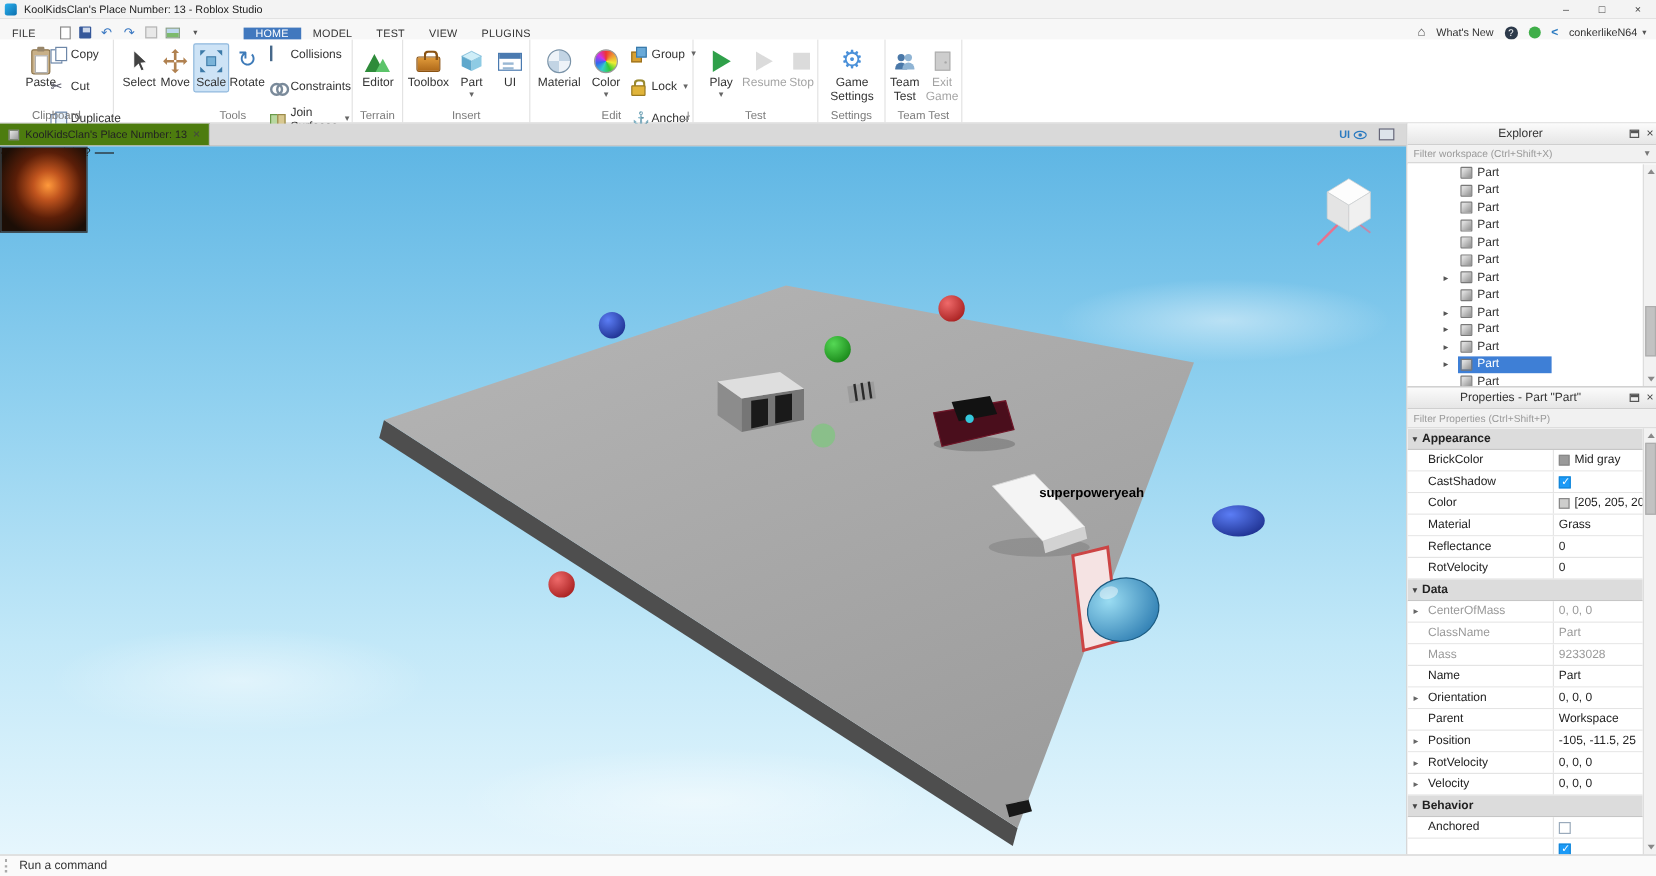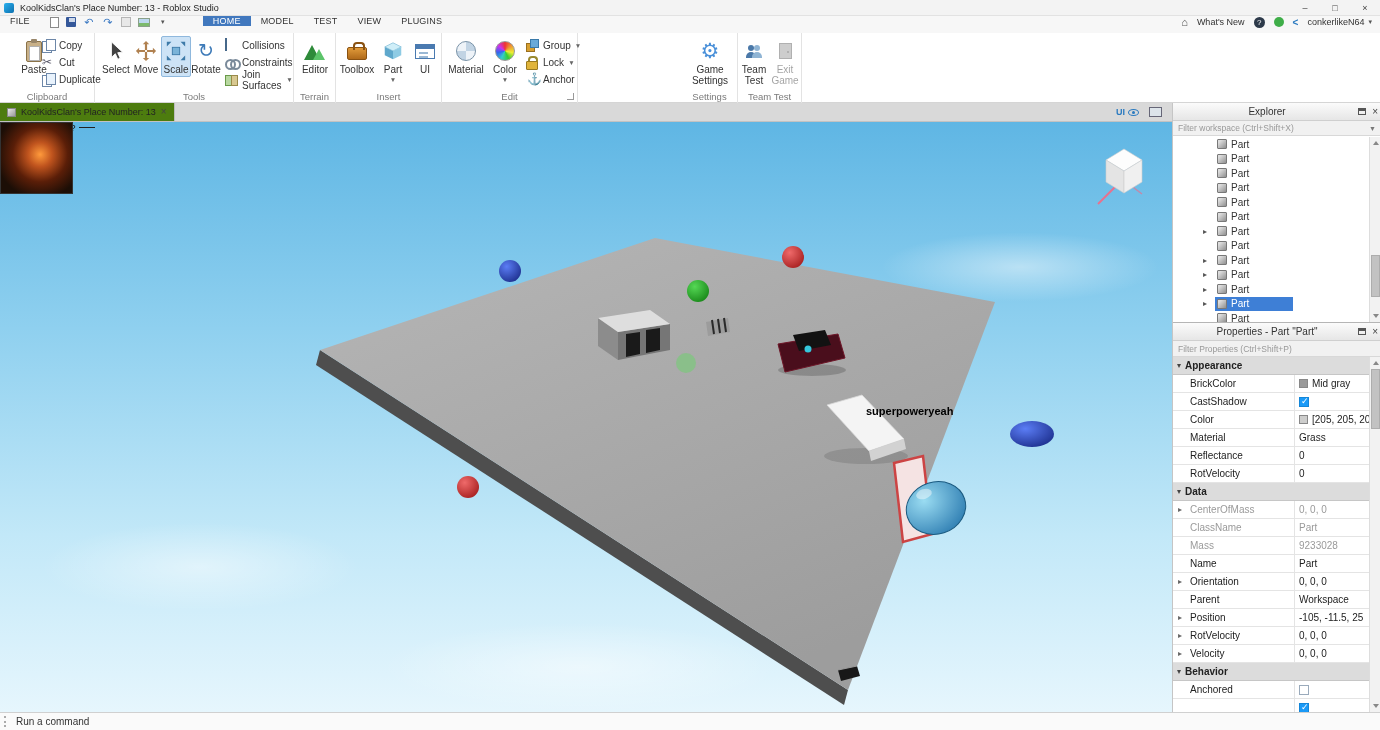--- a/index.html
+++ b/index.html
@@ -5,21 +5,21 @@
 *{margin:0;padding:0;box-sizing:border-box;font-family:"Liberation Sans",sans-serif;}
 html,body{width:1380px;height:730px;overflow:hidden;background:#fff;position:relative;}
 
 
 #titlebar{position:absolute;left:0;top:0;width:1380px;height:16px;background:#f3f3f3;border-bottom:1px solid #e2e2e2;display:flex;align-items:center;font-size:9px;color:#222;padding-left:4px;}
 .app-icon{width:10px;height:10px;border-radius:2px;background:linear-gradient(135deg,#29b0ee,#0c6fae);margin-right:6px;flex:none;}
 #win-controls{margin-left:auto;display:flex;height:100%;}
 .wbtn{width:30px;display:flex;align-items:center;justify-content:center;color:#444;font-size:9px;}
 
 
-#menubar{position:absolute;left:0;top:16px;width:1380px;height:17px;background:#f7f7f7;display:flex;align-items:flex-start;font-size:9px;color:#333;}
+#menubar{position:absolute;left:0;top:16px;width:1380px;height:17px;background:#f7f7f7;display:flex;align-items:flex-end;font-size:9px;color:#333;}
 .menu-tab{padding:0 10px;display:flex;align-items:center;letter-spacing:.2px;}
 .menu-tab.active{background:#4178be;color:#fff;margin-left:24px;}
 #qa-icons{display:flex;align-items:center;gap:7px;padding:0 10px;}
 .qa{display:inline-flex;align-items:center;justify-content:center;width:12px;height:12px;position:relative;}
 .qa-page{width:9px;height:11px;background:#fff;border:1px solid #8a8a8a;}
 .qa-save{width:10px;height:10px;background:#35589a;border-radius:1px;}
 .qa-save::before{content:"";position:absolute;left:3px;top:1px;width:6px;height:4px;background:#cdd8ea;}
 .qa-undo::before{content:"↶";color:#3a78c2;font-size:11px;}
 .qa-redo::before{content:"↷";color:#3a78c2;font-size:11px;}
 .qa-box{width:10px;height:10px;border:1px solid #b5b5b5;background:#e8e8e8;}
@@ -36,21 +36,21 @@
 
 #ribbon{position:absolute;left:0;top:33px;width:1380px;height:70px;background:#fff;border-bottom:1px solid #d5d5d5;}
 .rgroup{position:absolute;top:0;height:70px;border-right:1px solid #e3e3e3;}
 .glabel{position:absolute;bottom:1px;left:0;width:100%;text-align:center;font-size:9.5px;color:#7a7a7a;}
 .bigbtn{position:absolute;top:3px;display:flex;flex-direction:column;align-items:center;gap:1px;padding-top:1px;border:1px solid transparent;border-radius:2px;}
 .bigbtn.on{background:#cde3f6;border-color:#8fb8dd;}
 .ric{height:26px;display:flex;align-items:center;justify-content:center;position:relative;}
 .blabel{font-size:10px;line-height:10.5px;color:#333;white-space:nowrap;text-align:center;}
 .two .blabel{white-space:normal;width:100%;}
 .ddc{font-size:6.5px;line-height:6px;color:#666;}
-.smallcol{position:absolute;top:5px;display:flex;flex-direction:column;gap:2px;}
+.smallcol{position:absolute;top:5px;display:flex;flex-direction:column;gap:12px;}
 .smallbtn{display:flex;align-items:center;gap:4px;font-size:10px;color:#333;height:15px;padding:0 2px;}
 .disabled{opacity:.45;filter:grayscale(1);}
 .sic{width:13px;height:13px;position:relative;display:inline-block;flex:none;}
 .dlauncher{position:absolute;right:3px;bottom:3px;width:7px;height:7px;border-right:1px solid #999;border-bottom:1px solid #999;}
 
 
 .ic-paste{width:16px;height:21px;background:#c8b088;border:1px solid #8a7248;border-radius:2px;position:relative;}
 .ic-paste::before{content:"";position:absolute;left:4px;top:-3px;width:6px;height:4px;background:#98866a;border-radius:1px;}
 .ic-paste::after{content:"";position:absolute;left:2px;top:4px;width:9px;height:13px;background:#fff;border:1px solid #b0b0b0;}
 .ic-copy::before,.ic-copy::after,.ic-dup::before,.ic-dup::after{content:"";position:absolute;width:8px;height:10px;background:#fff;border:1px solid #6d87a8;}
@@ -336,20 +336,42 @@
         </div>
       <div class="smallbtn">
           <span class="sic ic-anchor"></span>
           <span>Anchor</span>
         </div>
     </div>
     <span class="dlauncher"></span>
     <div class="glabel">Edit</div>
   </div>
 
+  <div class="rgroup" style="left:578px;width:104px">
+    <div class="bigbtn" style="left:8px;width:30px">
+      <span class="ric">
+          <span class="ic-play"></span>
+        </span>
+      <span class="blabel">Play</span>
+      <span class="ddc">▼</span>
+    </div>
+    <div class="bigbtn disabled" style="left:42px;width:34px">
+      <span class="ric">
+          <span class="ic-resume"></span>
+        </span>
+      <span class="blabel">Resume</span>
+    </div>
+    <div class="bigbtn disabled" style="left:78px;width:24px">
+      <span class="ric">
+          <span class="ic-stop"></span>
+        </span>
+      <span class="blabel">Stop</span>
+    </div>
+    <div class="glabel">Test</div>
+  </div>
 
   <div class="rgroup" style="left:682px;width:56px">
     <div class="bigbtn two" style="left:8px;width:40px">
       <span class="ric ic-gear"></span>
       <span class="blabel">Game Settings</span>
     </div>
     <div class="glabel">Settings</div>
   </div>
 
   <div class="rgroup" style="left:738px;width:64px">

